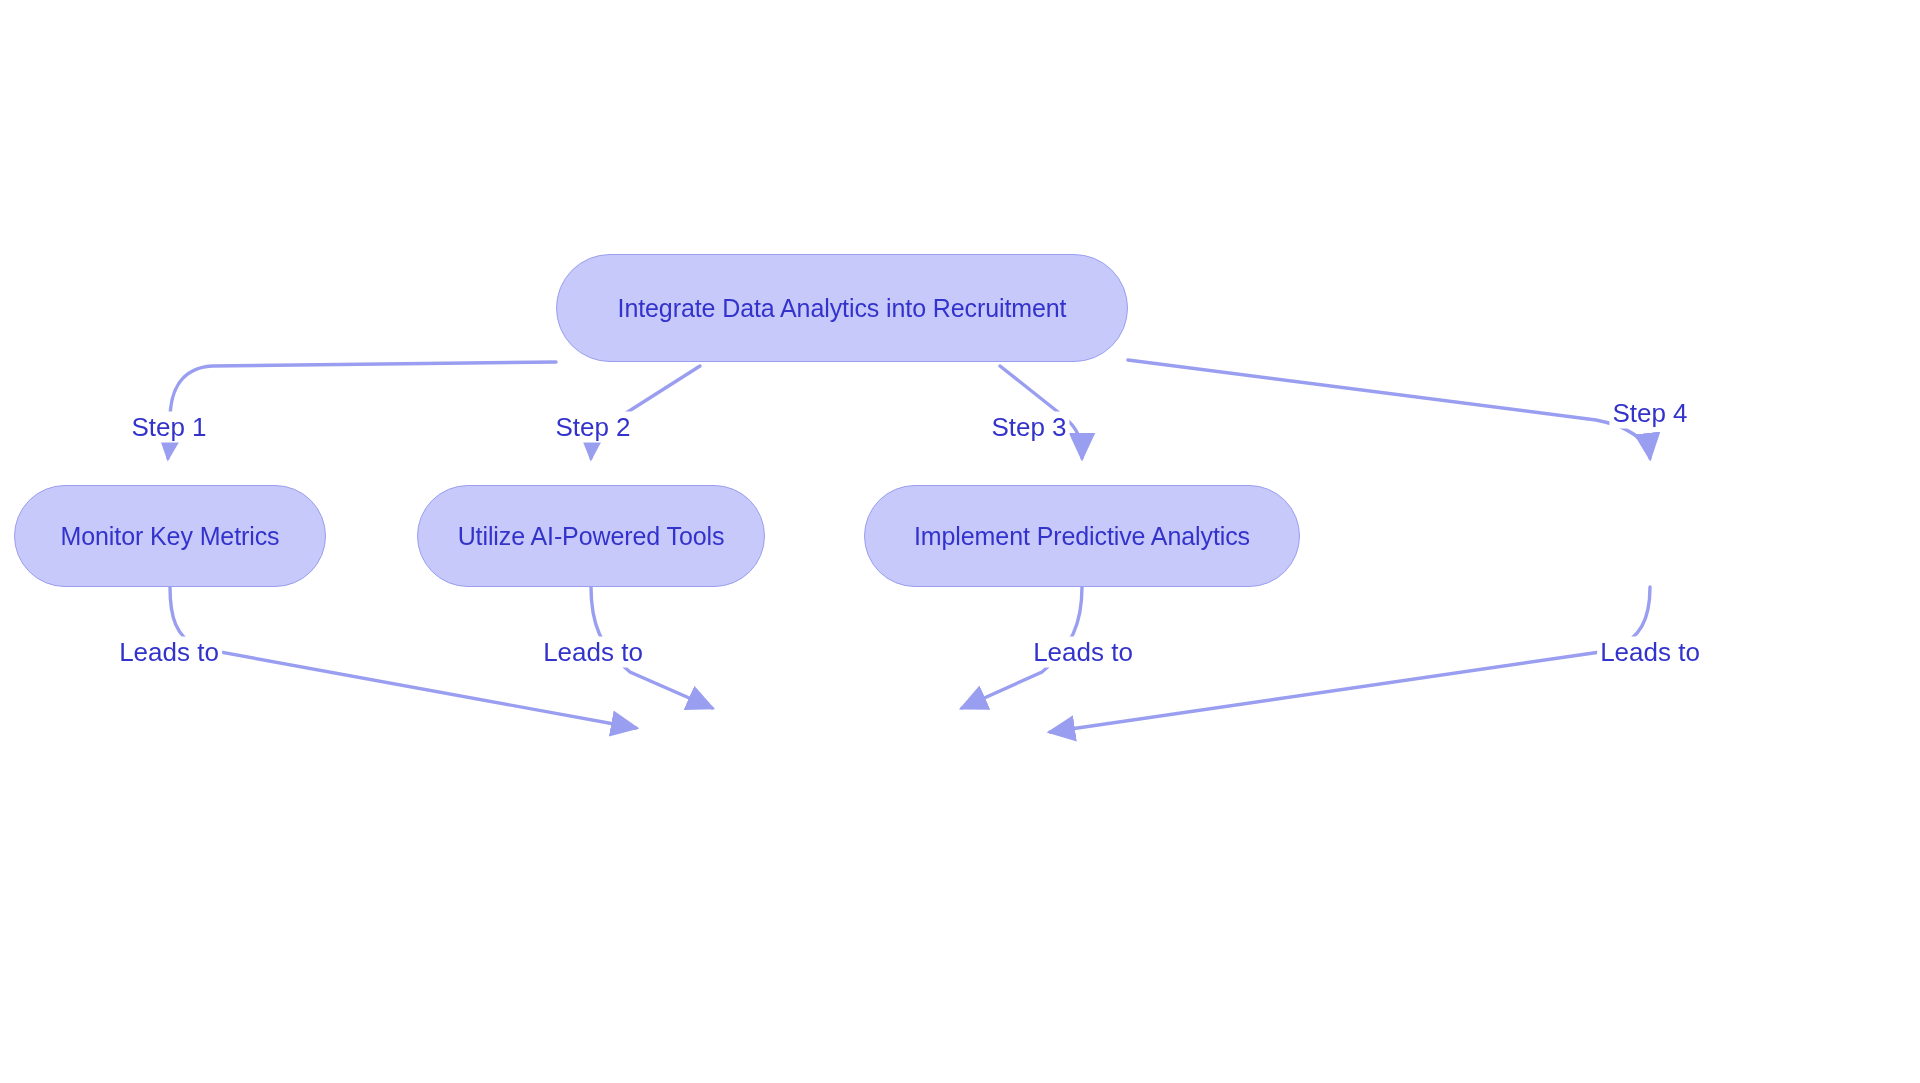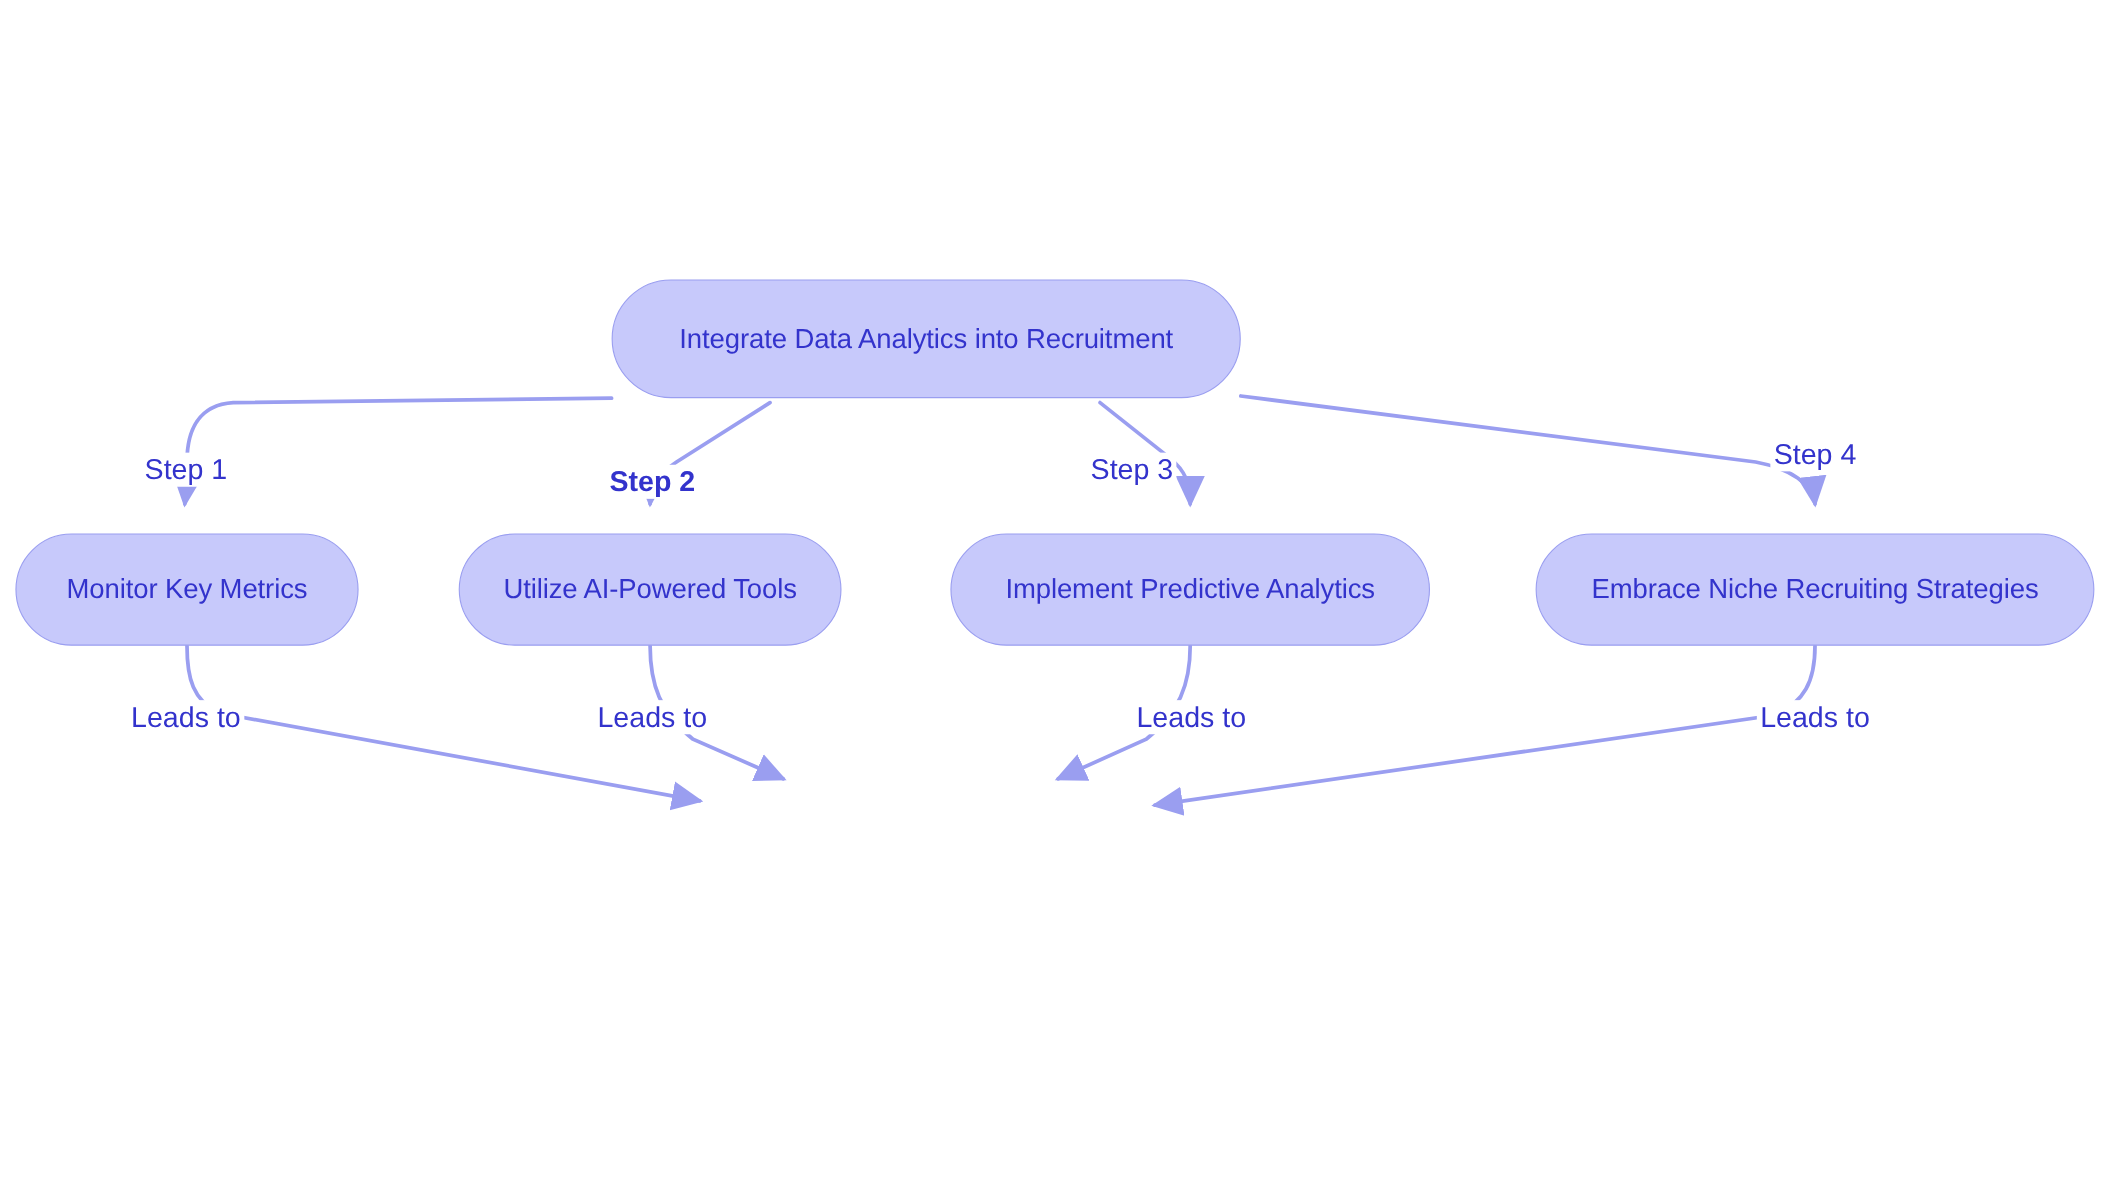--- a/index.html
+++ b/index.html
@@ -98,30 +98,27 @@
   </div>
 
   <div class="node" style="left:417px; top:485px; width:348px; height:102px;">
     <span>Utilize AI-Powered Tools</span>
   </div>
 
   <div class="node" style="left:864px; top:485px; width:436px; height:102px;">
     <span>Implement Predictive Analytics</span>
   </div>
 
-  <div class="node" style="left:1396px; top:485px; width:508px; height:102px;">
-    <span>Embrace Niche Recruiting Strategies</span>
-  </div>
 
 
   <div class="edge-label" style="left:169px; top:427px;">
     <span>Step 1</span>
   </div>
 
-  <div class="edge-label" style="left:593px; top:438px;font-weight:bold;">
+  <div class="edge-label" style="left:593px; top:427px;">
     <span>Step 2</span>
   </div>
 
   <div class="edge-label" style="left:1029px; top:427px;">
     <span>Step 3</span>
   </div>
 
   <div class="edge-label" style="left:1650px; top:413px;">
     <span>Step 4</span>
   </div>

